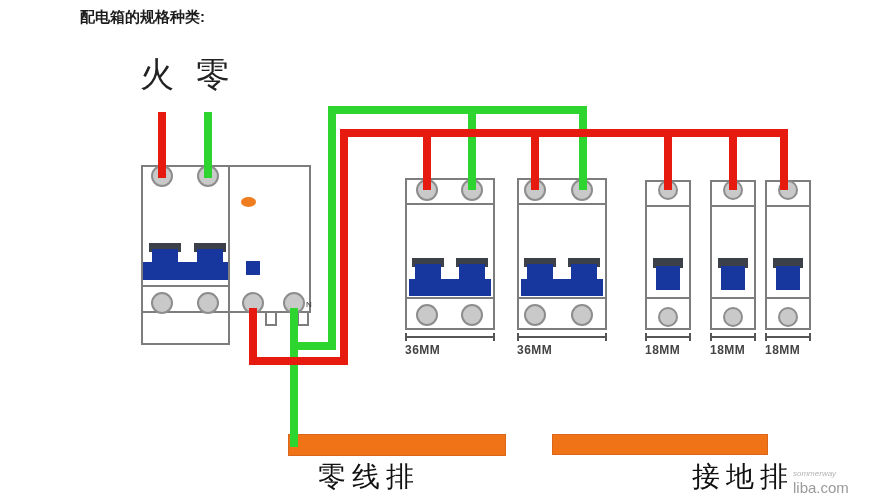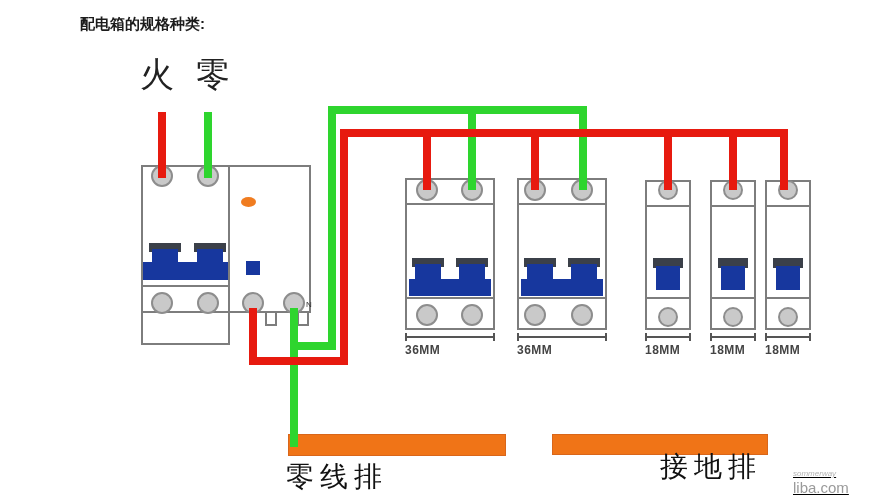--- a/index.html
+++ b/index.html
@@ -16,32 +16,32 @@
   .cap{background:#3b4049;}
   .indicator{background:var(--indicator,#f07c20);border-radius:50%;}
   .tab{background:#fff;border:2px solid #7d7d7d;border-top:none;}
   .wire{position:absolute;}
   .wire.g{background:var(--neutral-wire,#2ed52e);}
   .wire.r{background:var(--live-wire,#e71a0f);}
   .bar{background:var(--bus-bar,#ee7611);border:1px solid #d9661a;}
   .dim{height:8px;border-left:2px solid #555;border-right:2px solid #555;}
   .dim::after{content:"";position:absolute;left:0;right:0;top:3px;border-top:2px solid #555;}
   .dim-label{font-size:12px;font-weight:bold;color:#444;text-align:left;letter-spacing:.5px;}
-  .bar-label{font-family:Liberation Serif, serif;font-size:28px;color:#111;text-align:left;
+  .bar-label{font-family:Liberation Serif, serif;font-size:28px;color:#111;text-align:center;
              letter-spacing:6px;white-space:nowrap;}
   .n-label{font-size:8px;color:#333;}
   .wm1{font-size:8px;font-style:italic;color:#b3b3b3;line-height:1.2;}
   .wm2{font-size:15px;color:#9a9a9a;line-height:1.2;}
 </style>
 </head>
 <body>
 
 <div class="canvas">
 
-  <div class="abs hdr-title" style="left:80px;top:15px;">配电箱的规格种类:</div>
+  <div class="abs hdr-title" style="left:80px;top:8px;">配电箱的规格种类:</div>
 
   <div class="abs big-label" style="left:132px;top:57px;width:50px;">火</div>
   <div class="abs big-label" style="left:188px;top:57px;width:50px;">零</div>
 
   <div class="abs box" style="left:141px;top:165px;width:89px;height:180px;"></div>
   <div class="abs box" style="left:230px;top:165px;width:81px;height:148px;border-left:none;"></div>
   <div class="abs hline" style="left:141px;top:285px;width:89px;"></div>
   <div class="abs hline" style="left:141px;top:311px;width:89px;"></div>
 
   <div class="abs term" style="left:151px;top:165px;width:22px;height:22px;"></div>
@@ -119,39 +119,39 @@
   <div class="abs term" style="left:778px;top:180px;width:20px;height:20px;"></div>
   <div class="abs term" style="left:778px;top:307px;width:20px;height:20px;"></div>
   <div class="abs cap" style="left:773px;top:258px;width:30px;height:10px;"></div>
   <div class="abs blue" style="left:776px;top:266px;width:24px;height:24px;"></div>
   <div class="abs dim" style="left:765px;top:333px;width:46px;"></div>
   <div class="abs dim-label" style="left:765px;top:343px;width:46px;">18MM</div>
 
   <div class="abs bar" style="left:288px;top:434px;width:218px;height:22px;"></div>
   <div class="abs bar" style="left:552px;top:434px;width:216px;height:21px;"></div>
   <div class="abs bar-label" style="left:286px;top:458px;width:166px;">零线排</div>
-  <div class="abs bar-label" style="left:660px;top:448px;width:166px;">接地排</div>
+  <div class="abs bar-label" style="left:660px;top:458px;width:166px;">接地排</div>
 
   <div class="wire g" style="left:204px;top:112px;width:8px;height:66px;"></div>
   <div class="wire g" style="left:290px;top:308px;width:8px;height:139px;"></div>
   <div class="wire g" style="left:290px;top:342px;width:46px;height:8px;"></div>
   <div class="wire g" style="left:328px;top:106px;width:8px;height:244px;"></div>
   <div class="wire g" style="left:328px;top:106px;width:259px;height:8px;"></div>
   <div class="wire g" style="left:468px;top:114px;width:8px;height:76px;"></div>
   <div class="wire g" style="left:579px;top:114px;width:8px;height:76px;"></div>
 
   <div class="wire r" style="left:158px;top:112px;width:8px;height:66px;"></div>
   <div class="wire r" style="left:249px;top:308px;width:8px;height:57px;"></div>
   <div class="wire r" style="left:249px;top:357px;width:99px;height:8px;"></div>
   <div class="wire r" style="left:340px;top:129px;width:8px;height:236px;"></div>
   <div class="wire r" style="left:340px;top:129px;width:448px;height:8px;"></div>
   <div class="wire r" style="left:423px;top:137px;width:8px;height:53px;"></div>
   <div class="wire r" style="left:531px;top:137px;width:8px;height:53px;"></div>
   <div class="wire r" style="left:664px;top:137px;width:8px;height:53px;"></div>
   <div class="wire r" style="left:729px;top:137px;width:8px;height:53px;"></div>
   <div class="wire r" style="left:780px;top:137px;width:8px;height:53px;"></div>
 
-  <div class="abs" style="left:793px;top:469px;width:75px;text-decoration:underline;">
+  <div class="abs" style="left:793px;top:469px;width:75px;">
     <div class="wm1">sommerway</div>
     <div class="wm2">liba.com</div>
   </div>
 
 </div>
 
 </body></html>

